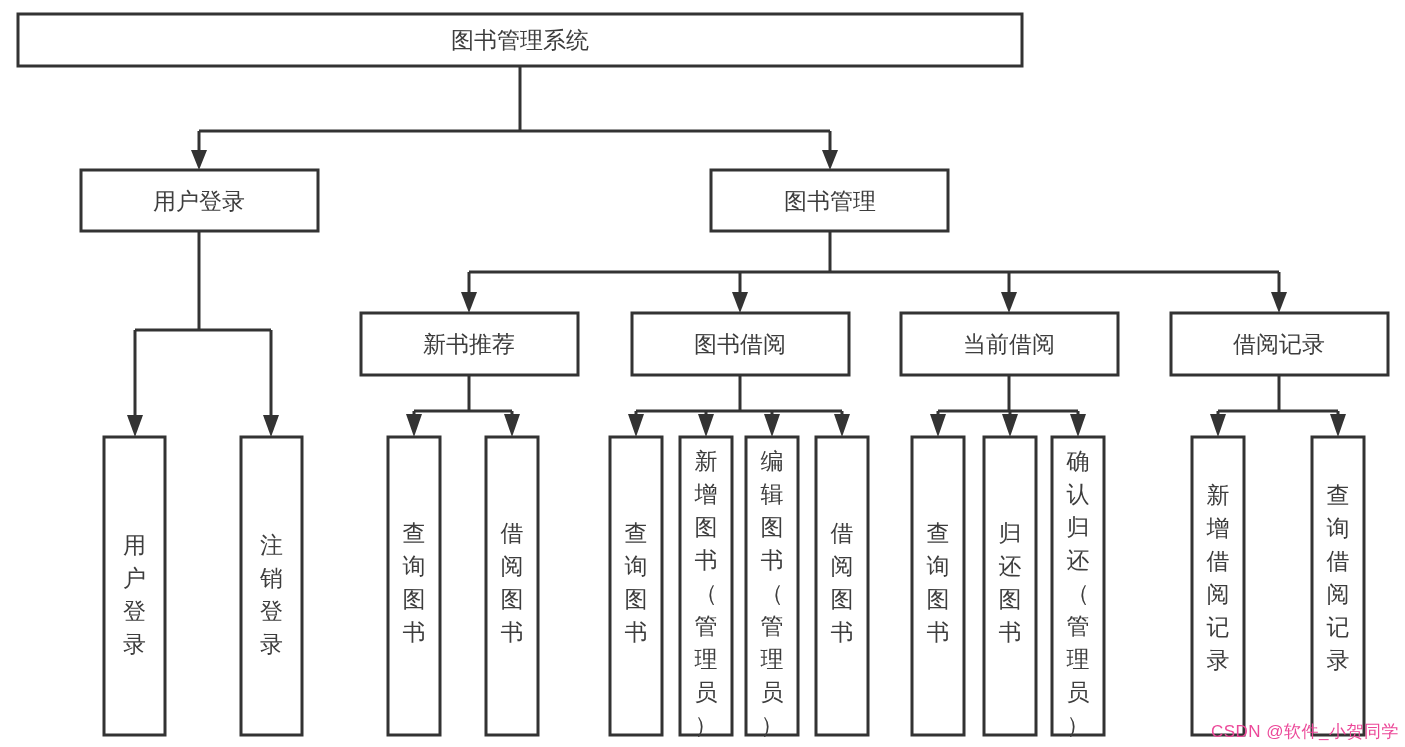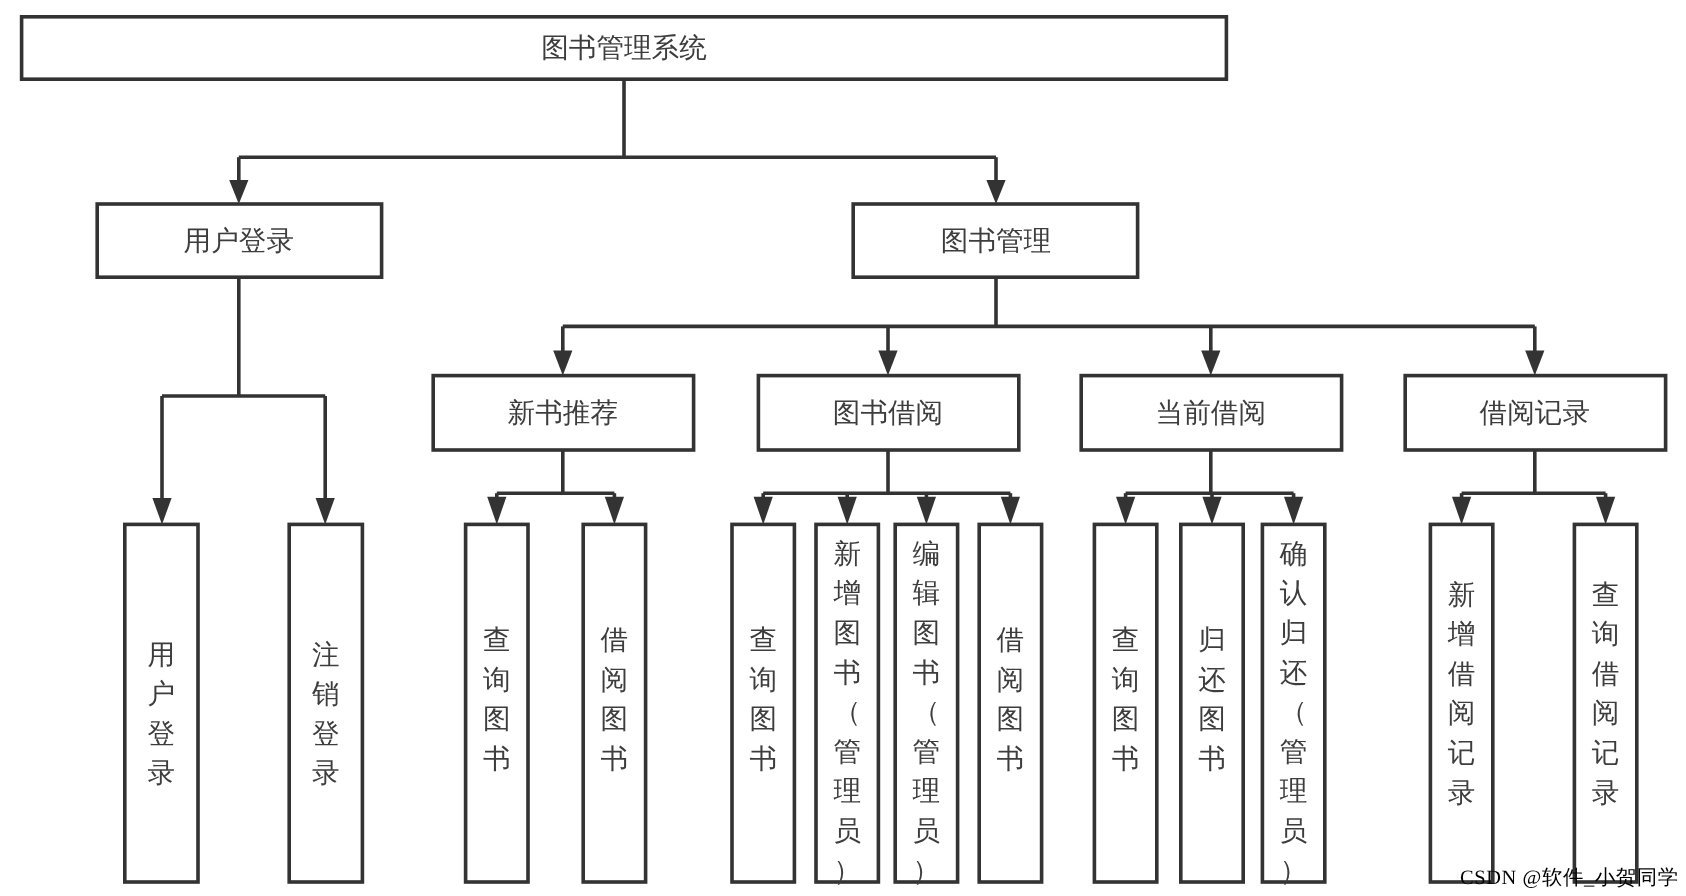--- a/index.html
+++ b/index.html
@@ -17,22 +17,22 @@
     font-size:23px;fill:#3d3d3d;
     text-anchor:middle;dominant-baseline:middle;
   }
   .vlabel{
     font-family:"DejaVu Sans","Liberation Sans",sans-serif;
     font-size:23px;fill:#3d3d3d;
     text-anchor:middle;
   }
   .watermark{
     position:absolute;right:6px;bottom:4px;
-    font-family:Liberation Serif, serif;
-    font-size:17px;color:#000000;letter-spacing:0.5px;
+    font-family:Liberation Sans, sans-serif;
+    font-size:17px;color:#ec4899;letter-spacing:0.5px;
     white-space:nowrap;pointer-events:none;
   }
 </style>
 </head>
 <body>
 
 <svg id="diagram" viewBox="0 0 1405 747" xmlns="http://www.w3.org/2000/svg">
 
   <g>
 

